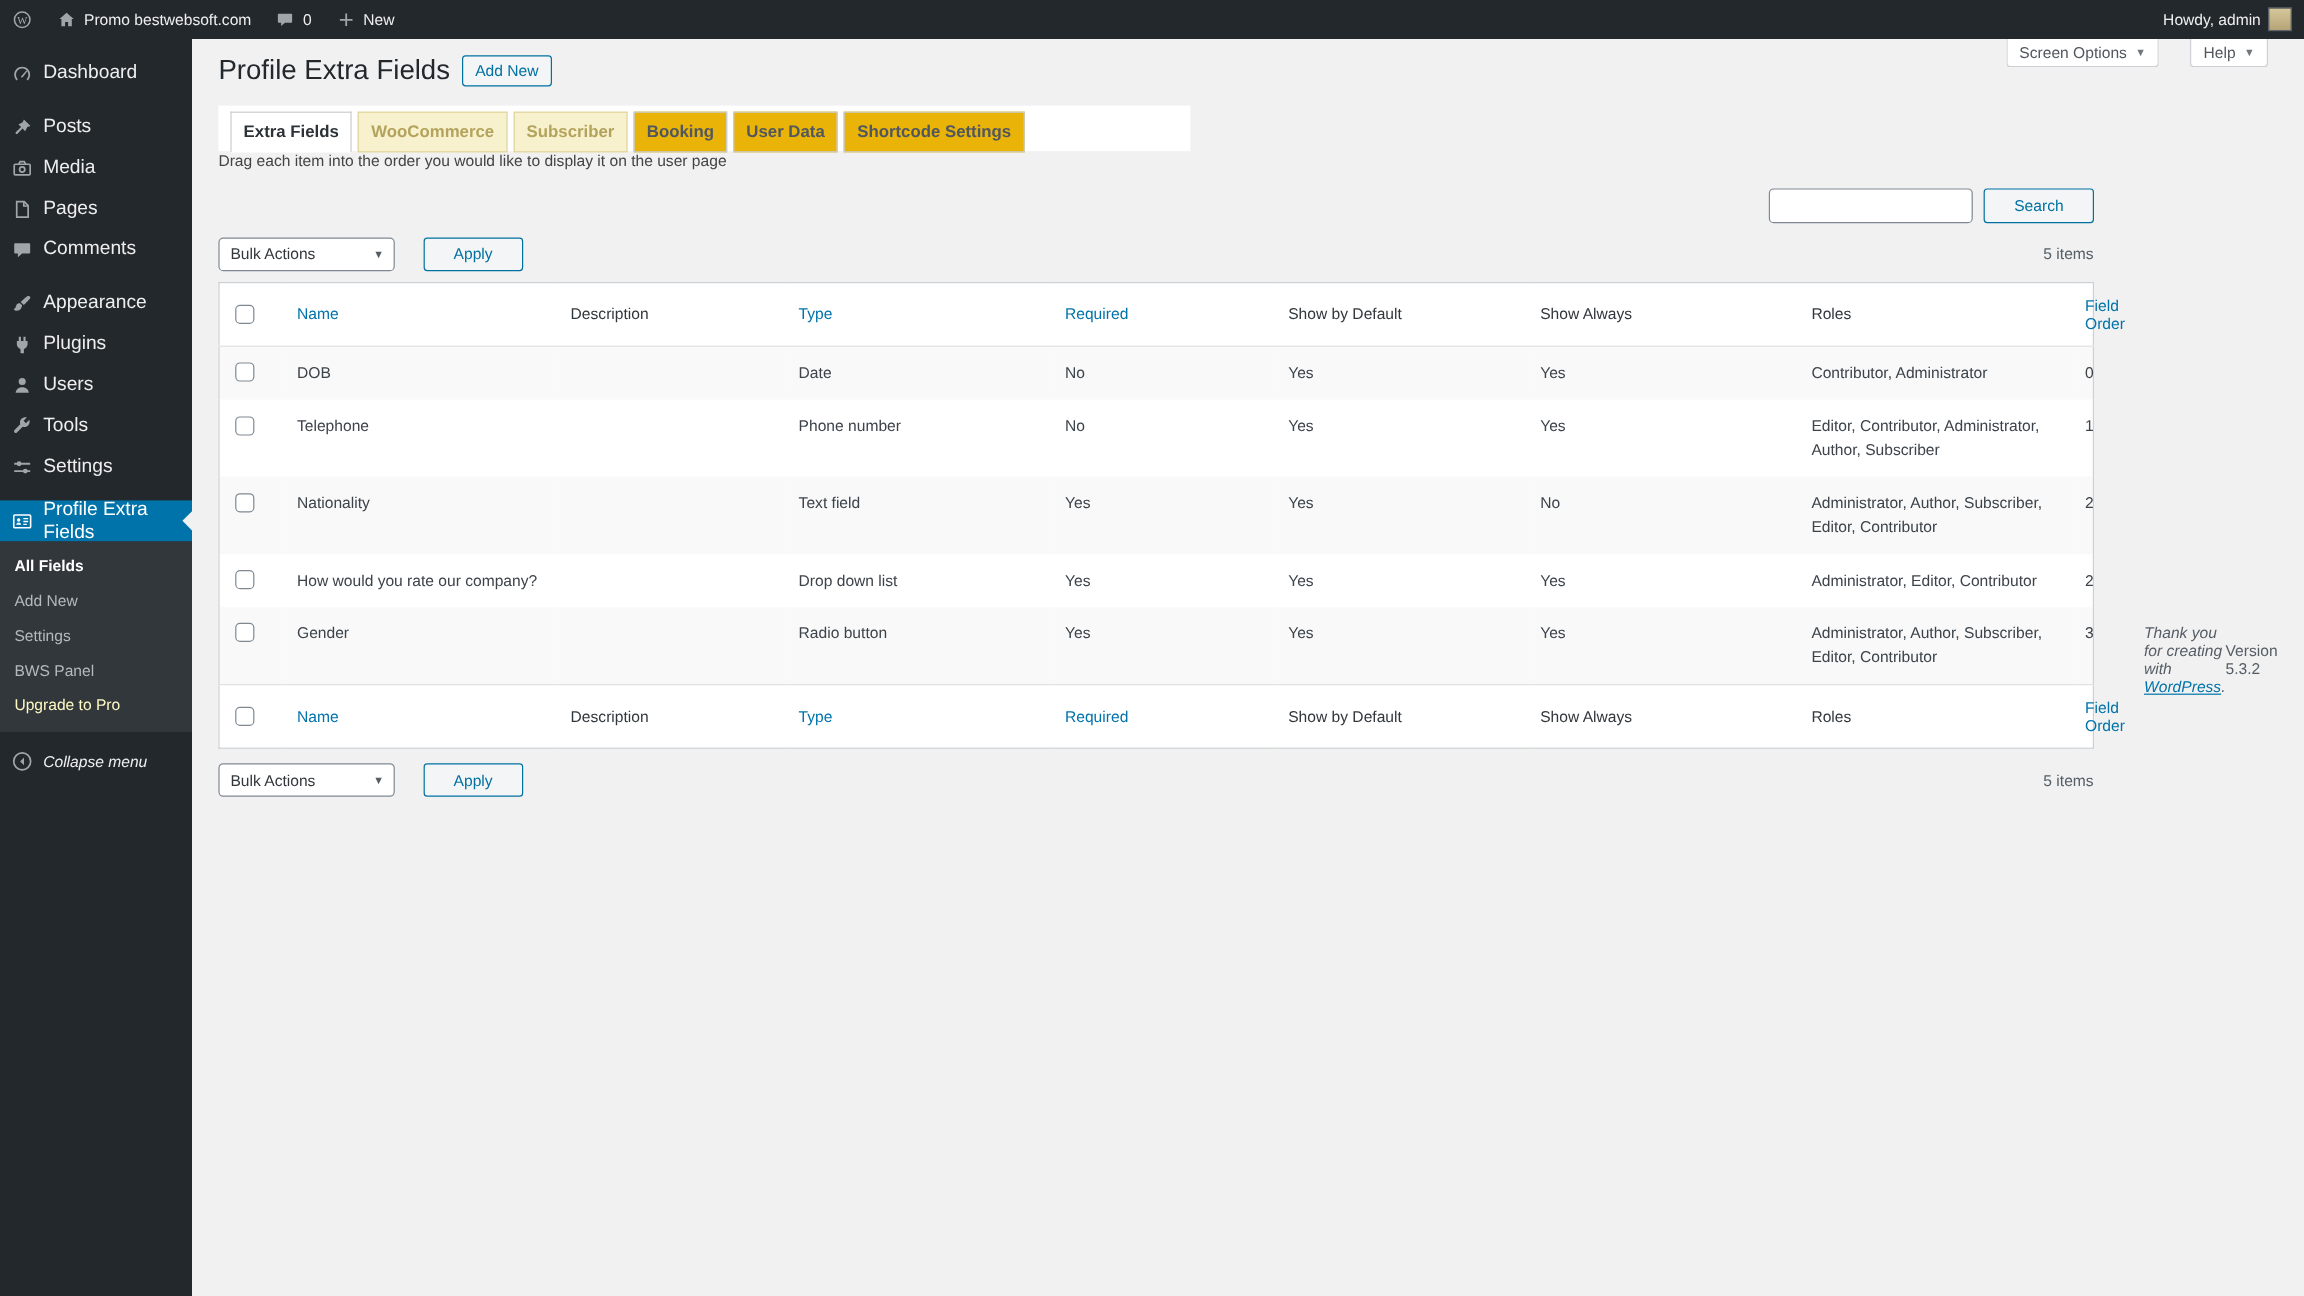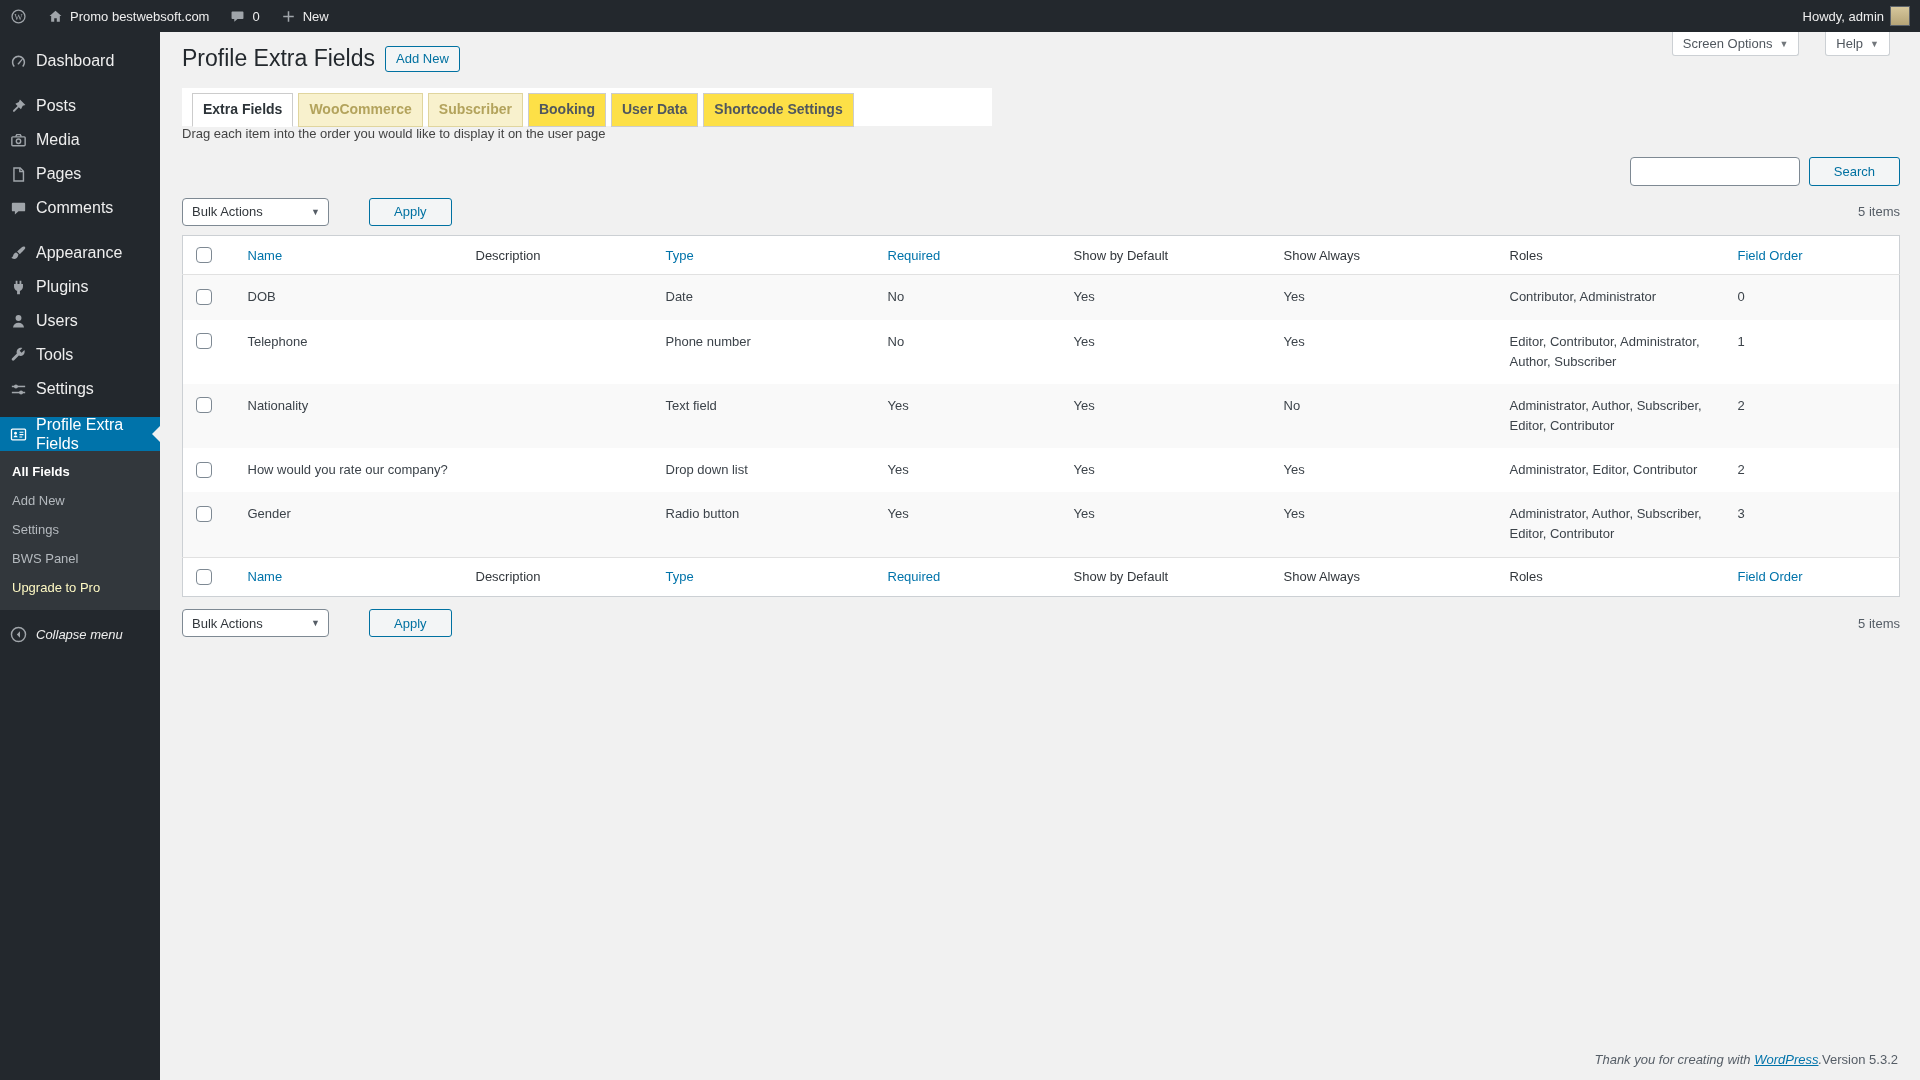--- a/index.html
+++ b/index.html
@@ -36,57 +36,57 @@
     border:8px solid transparent; border-right-color:#f1f1f1;
   }
   .separator { height:11px; list-style:none; }
   .submenu-wrap { background:#32373c; padding:7px 0 8px; list-style:none; }
   .submenu-wrap a { display:block; padding:6px 12px; font-size:13px; color:#b4b9be; line-height:1.3; }
   .submenu-wrap a.current { color:#fff; font-weight:bold; }
   .submenu-wrap a.upgrade { color:#fef9c3; }
   .collapse-item { margin-top:10px; height:28px; font-size:13px;font-style:italic; }
 
   
-  #content { margin-left:160px; padding-top:32px; min-height:1080px; display:flex; flex-direction:column; position:relative; }
+  #content { margin-left:160px; padding-top:32px; min-height:1080px; display:flex; position:relative; }
   #screen-meta-links { position:absolute; top:32px; right:30px; display:flex; gap:26px; }
   .screen-meta-btn {
     background:#fff; border:1px solid #ccd0d4; border-top:none; border-radius:0 0 3px 3px;
     padding:4px 10px; font-size:13px; color:#50575e; display:flex; align-items:center; gap:7px; cursor:pointer;
   }
   .chev { font-size:9px; color:#72777c; }
 
   .wrap { padding:10px 20px 0 22px; }
   .page-title-row { display:flex; align-items:center; gap:10px; margin-top:2px; }
   h1 { font-size:23px; font-weight:400; color:#23282d; line-height:1.3; }
   .page-title-action {
     font-size:13px; padding:4px 10px; background:#f3f5f6; border:1px solid #0071a1;
     color:#0071a1; border-radius:3px; cursor:pointer; line-height:1.3;
   }
 
   .nav-tab-wrapper { background:#fff; width:810px; margin-top:14px; height:38px; padding:5px 0 0 10px; white-space:nowrap; }
   .nav-tab {
     display:inline-block; font-size:14px; font-weight:bold; padding:5px 10px; line-height:1.55;
-    border:1px solid #ccc; background:#fde047; color:#50575e; margin-right:5px; cursor:pointer;
+    border:1px solid #ccc; background:#eab308; color:#50575e; margin-right:5px; cursor:pointer;
   }
   .nav-tab.active { background:#fff; border-bottom-color:#fff; color:#2c3338; }
   .nav-tab.pro { background:#f8f1cd; border-color:#e0d59e; color:#b3a35c; }
 
   .drag-hint { color:#444; font-size:13px; }
 
   .search-row { display:flex; justify-content:flex-end; align-items:center; gap:9px; margin-top:16px; }
   .search-input {
     width:170px; height:29px; border:1px solid #7e8993; border-radius:4px; background:#fff;
     padding:0 8px; font-size:14px; font-family:"Liberation Sans", sans-serif;
   }
   .button {
     background:#f3f5f6; border:1px solid #0071a1; border-radius:3px; color:#0071a1;
     font-size:13px; padding:0 24px; height:29px; cursor:pointer; font-family:"Liberation Sans", sans-serif;
   }
 
-  .tablenav { display:flex; align-items:center; margin-top:12px;gap:16px; }
+  .tablenav { display:flex; align-items:center; margin-top:12px; }
   .wp-select {
     height:28px; background:#fff; border:1px solid #7e8993; border-radius:4px; display:flex;
     align-items:center; padding:0 28px 0 9px; position:relative; font-size:13px; color:#32373c;
     min-width:147px; cursor:pointer;
   }
   .sel-arrow { position:absolute; right:8px; font-size:9px; color:#555d66; }
   .apply-btn { margin-left:24px; height:28px; }
   .items-count { margin-left:auto; color:#555d66; font-size:13px; }
 
   table.widefat {

